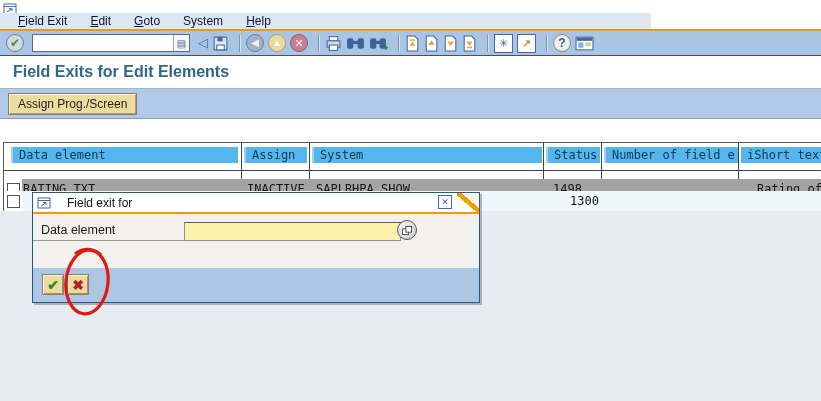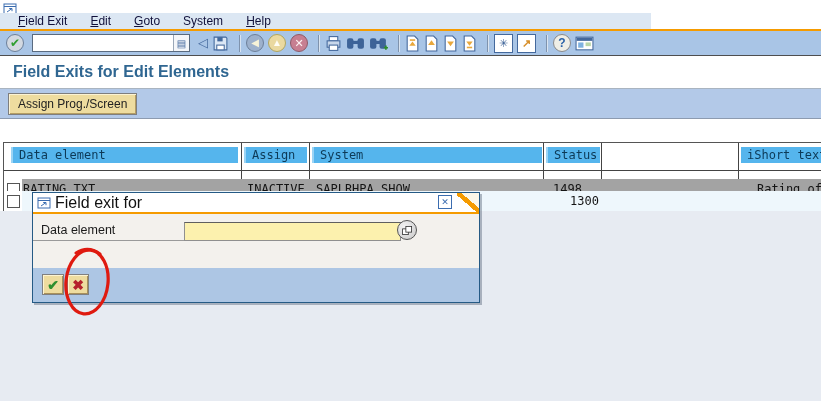--- a/index.html
+++ b/index.html
@@ -55,21 +55,21 @@
   .trow{position:absolute;left:0;width:818px;height:20px}
   .trow .cell{position:absolute;top:3px;font-size:12px;color:#141414;white-space:nowrap}
   .r1{top:36px;background:#a3a3a3}
   .r2{top:48px;background:#eef7fc}
   .cbzone{position:absolute;left:0;top:0;width:18px;height:20px;background:#fff}
   .cb{position:absolute;left:3px;top:4px;width:11px;height:11px;background:#fff;border:1px solid #555}
   
   .dialog{left:32px;top:192px;width:448px;height:111px;background:#f3f1ed;border:1px solid #255a85;
           border-bottom-width:2px;box-sizing:border-box;box-shadow:2px 2px 0 rgba(90,105,125,.45);z-index:5}
   .dlg-titlebar{position:absolute;left:0;top:0;width:100%;height:19px;background:#fff;display:flex;align-items:center}
-  .dlg-title{font-size:16px;color:#111;margin-left:4px}
+  .dlg-title{font-size:12px;color:#111;margin-left:16px}
   .dlg-icon{margin-left:4px;display:inline-flex}
   .dlg-corner{position:absolute;right:0;top:0;width:22px;height:19px;
               background:linear-gradient(to top right,transparent 44%,#f59b00 44%,#f59b00 60%,#fbf7e8 60%)}
   .dlg-close{position:absolute;right:27px;top:2px;width:14px;height:14px;background:#fff;border:1px solid #3b6db0;
              box-sizing:border-box;display:flex;align-items:center;justify-content:center;font-size:9px;color:#3b6db0}
   .dlg-orange{position:absolute;left:0;top:19px;width:100%;height:2px;background:#f59b00}
   .dlg-label{position:absolute;left:8px;top:30px;font-size:12.5px;color:#1a1a1a}
   .dlg-label-rule{position:absolute;left:0;top:47px;width:151px;height:1px;background:#9a9a9a}
   .dlg-input{position:absolute;left:151px;top:29px;width:217px;height:19px;background:#fcf1ae;
              border:1px solid #8f8f8f;border-top-color:#5f5f5f;box-sizing:border-box;font-size:12px;
@@ -207,20 +207,21 @@
   <button class="sap-btn">Assign Prog./Screen</button>
 </div>
 
 <div class="abs lower-bg"></div>
 
 <div class="abs table-wrap">
   <div class="th" style="left:7px;width:227px">Data element</div>
   <div class="th" style="left:240px;width:63px">Assign</div>
   <div class="th" style="left:308px;width:230px">System</div>
   <div class="th" style="left:542px;width:54px">Status</div>
+  <div class="th" style="left:600px;width:134px">Number of field e</div>
   <div class="th" style="left:737px;width:81px;border-left:none">iShort text</div>
 
   <div class="colb" style="left:237px"></div>
   <div class="colb" style="left:305px"></div>
   <div class="colb" style="left:539px"></div>
   <div class="colb" style="left:597px"></div>
   <div class="colb" style="left:734px"></div>
   <div class="hline"></div>
 
   <div class="trow r1">

